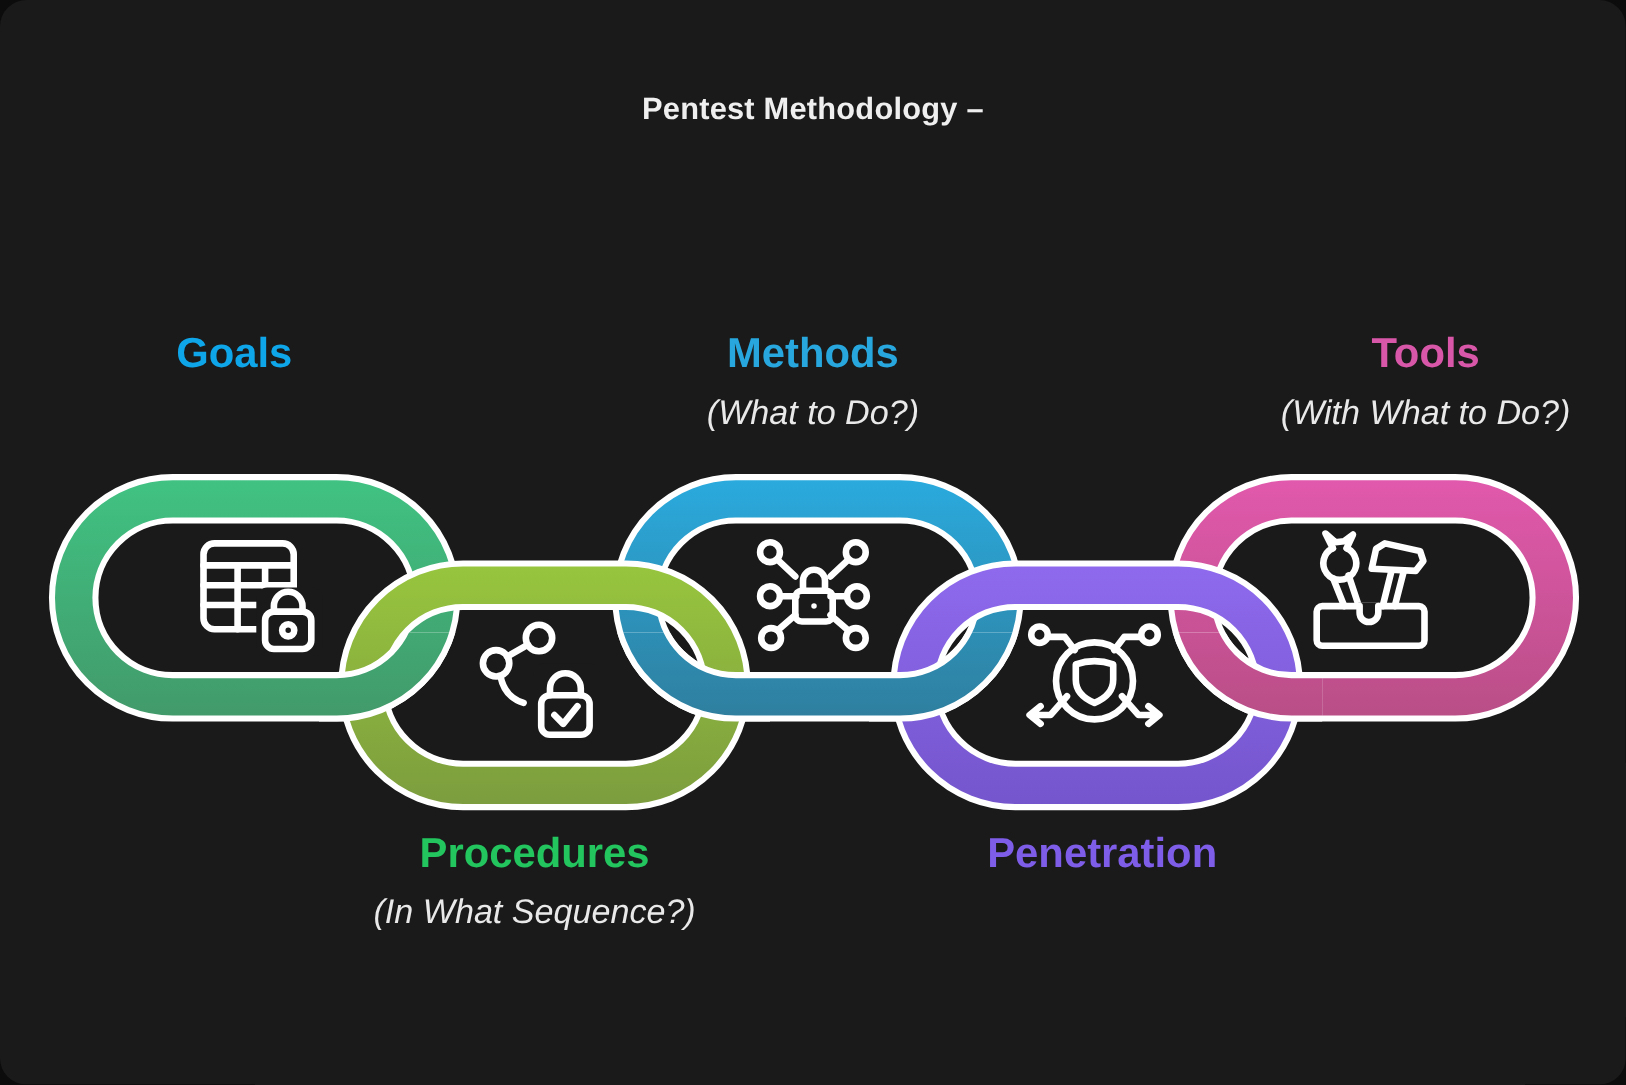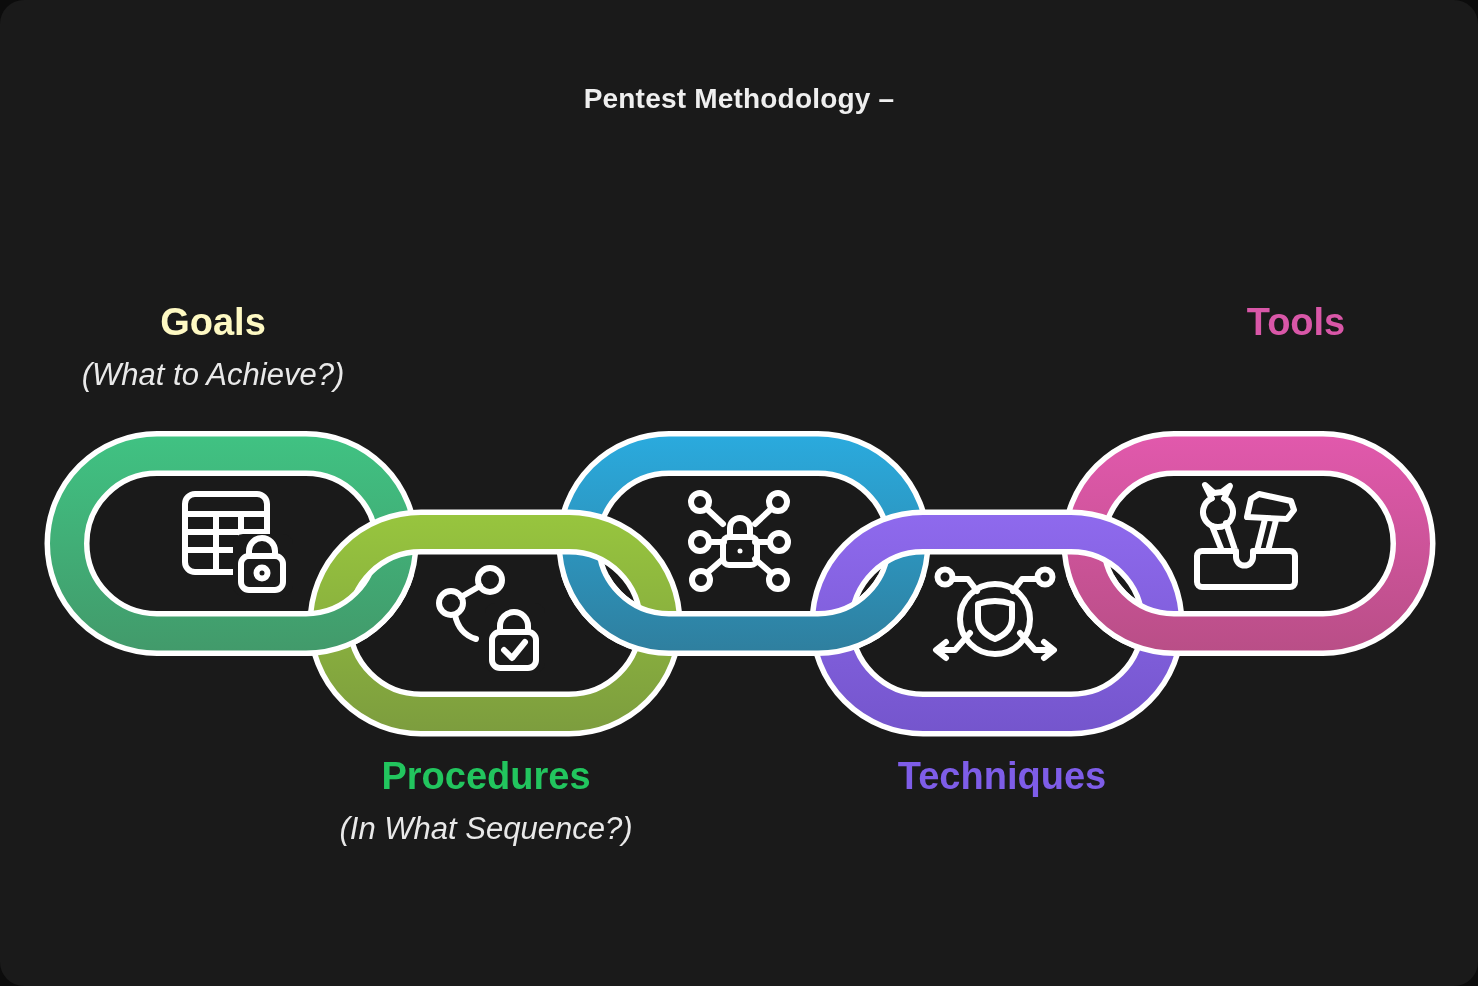--- a/index.html
+++ b/index.html
@@ -21,21 +21,21 @@
   .casing{stroke:#ffffff;stroke-width:45;fill:none;}
   .band{stroke-width:34;fill:none;}
   .label-group{position:absolute;transform:translateX(-50%);text-align:center;white-space:nowrap;}
   .label-group .h{font-size:38px;font-weight:bold;line-height:44px;}
   .label-group .s{font-size:31px;font-style:italic;color:#e9e9e9;line-height:40px;margin-top:11px;}
   .lbl-goals{left:213px;top:300px;}
   .lbl-methods{left:739px;top:300px;}
   .lbl-tools{left:1296px;top:300px;}
   .lbl-procedures{left:486px;top:754px;}
   .lbl-techniques{left:1002px;top:754px;}
-  .lbl-goals .h{color:#fef9c3;}
+  .lbl-goals .h{color:#0ea5e9;}
   .lbl-procedures .h{color:#22c55e;}
   .lbl-methods .h{color:#27a7dd;}
   .lbl-techniques .h{color:#7e5de8;}
   .lbl-tools .h{color:#d957a8;}
   .icon{stroke:#ffffff;stroke-width:6;fill:none;stroke-linecap:round;stroke-linejoin:round;}
 </style>
 </head>
 <body>
 
 <div class="canvas">
@@ -175,26 +175,30 @@
       <use href="#r-methods" class="band" stroke="url(#grad-methods)"></use>
     </g>
     <g clip-path="url(#clip-tt)">
       <use href="#r-tools" class="casing"></use>
       <use href="#r-tools" class="band" stroke="url(#grad-tools)"></use>
     </g>
   </svg>
 
   <div class="label-group lbl-goals">
     <div class="h">Goals</div>
-    <div class="s">(What to Achieve?)</div>
+  </div>
+  <div class="label-group lbl-methods">
+    <div class="h">Methods</div>
+    <div class="s">(What to Do?)</div>
   </div>
   <div class="label-group lbl-tools">
     <div class="h">Tools</div>
+    <div class="s">(With What to Do?)</div>
   </div>
   <div class="label-group lbl-procedures">
     <div class="h">Procedures</div>
     <div class="s">(In What Sequence?)</div>
   </div>
   <div class="label-group lbl-techniques">
-    <div class="h">Techniques</div>
+    <div class="h">Penetration</div>
   </div>
 
 </div>
 
 </body></html>

